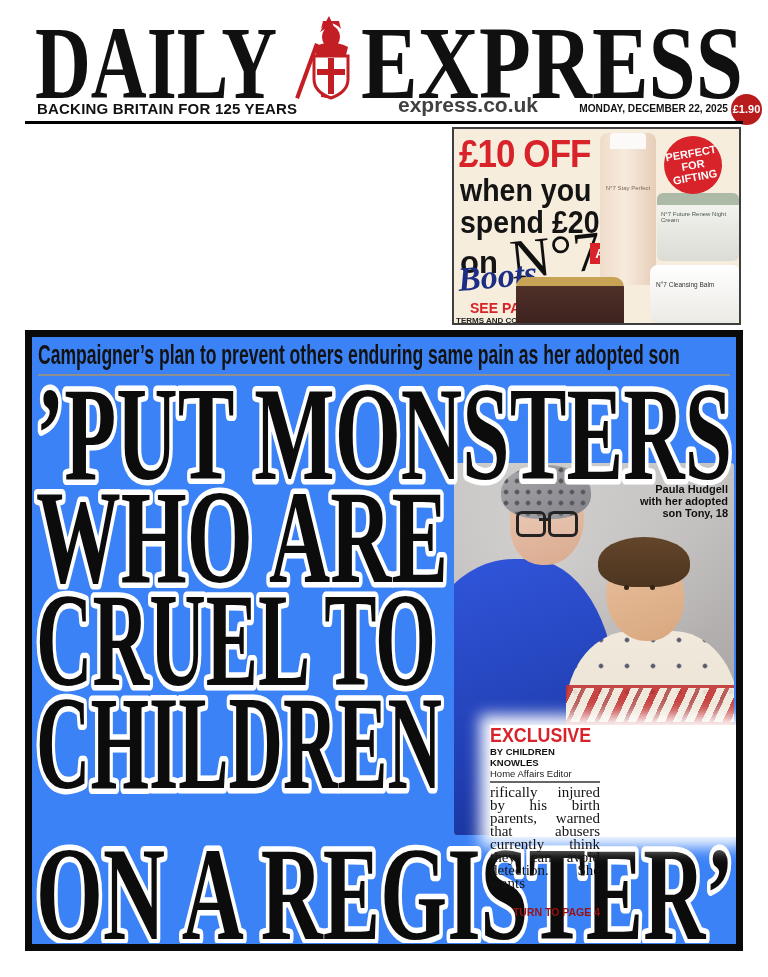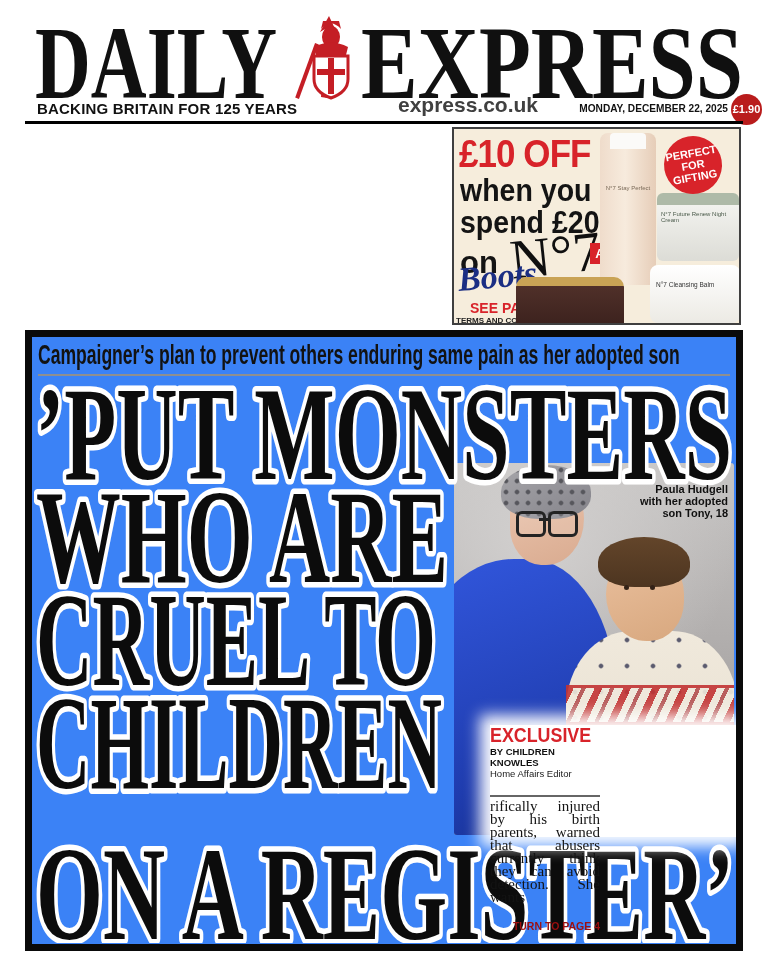--- a/index.html
+++ b/index.html
@@ -124,21 +124,21 @@
     box-shadow:0 0 14px 10px rgba(255,255,255,.96);display:flex;gap:8px;}
   .col-l{width:128px;}
   .col-r{width:110px;}
   .lead{margin:0;font-family:"Liberation Serif",serif;font-weight:bold;font-size:13px;line-height:13.4px;
     text-align:justify;color:#141414;}
   .lead2{margin:1px 0 0;font-family:"Liberation Serif",serif;font-size:12.5px;line-height:13px;
     text-align:justify;text-indent:9px;color:#141414;}
   .exclusive{font-size:21px;font-weight:bold;color:#d8232a;transform:scaleX(.85);transform-origin:left top;
     line-height:20px;letter-spacing:0;}
   .byline{font-size:9.5px;font-weight:bold;margin-top:1px;color:#111;}
-  .byline-role{font-size:9.5px;color:#222;border-bottom:2px solid #666;padding-bottom:16px;margin-bottom:3px;}
+  .byline-role{font-size:9.5px;color:#222;border-bottom:2px solid #666;padding-bottom:2px;margin-bottom:3px;}
   .body-r{margin:0;font-family:"Liberation Serif",serif;font-size:15px;line-height:13px;text-align:justify;color:#141414;}
   .turn{margin-top:16px;text-align:right;font-size:10.5px;font-weight:bold;color:#9c0f0f;}
 </style>
 </head>
 <body>
 
 <div class="page">
 
   <svg class="masthead-svg" width="718" height="92" viewBox="0 0 718 92">
     <text class="mast-text" x="10" y="86" font-size="104" textLength="242" lengthAdjust="spacingAndGlyphs">DAILY</text>

